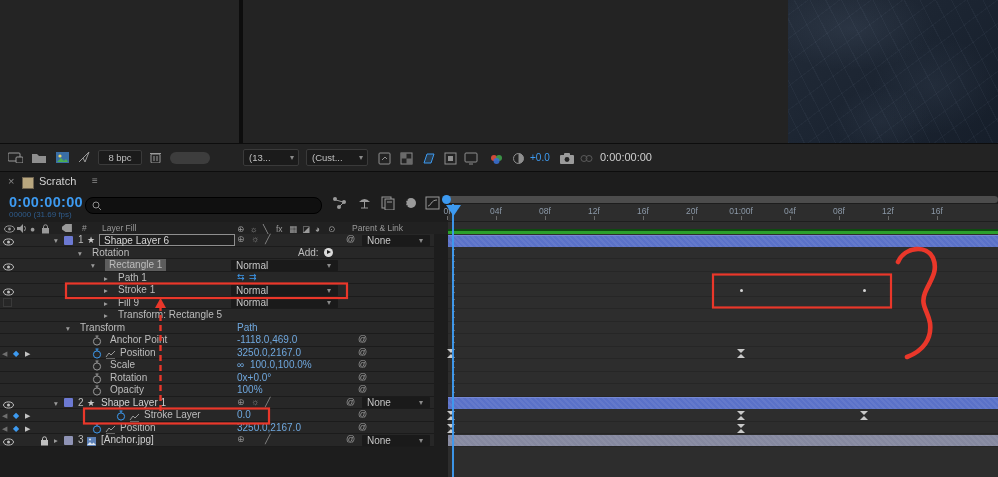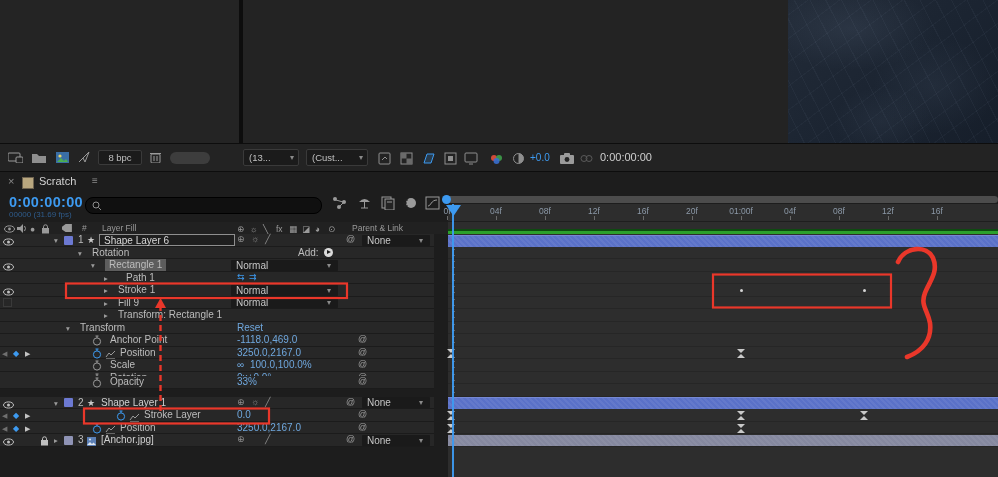--- a/index.html
+++ b/index.html
@@ -327,21 +327,21 @@
             </svg></span>
           <span class="exp" style="left:91px">▾</span>
           <span class="txt hl" style="left:105px">Rectangle 1</span>
           <span class="dd" style="left:231px;width:107px"><span>Normal</span><span class="chev">▾</span></span>
         </div>
         <div class="trow" style="top: 87px;">
           <span class="ibeam">I</span>
         </div>
         <div class="lrow" style="top: 99.5px;">
           <span class="exp" style="left:104px">▸</span>
-          <span class="txt" style="left:126px">Path 1</span>
+          <span class="txt" style="left:118px">Path 1</span>
           <span class="pathic" style="left:237px">⇆ ⇉</span>
         </div>
         <div class="trow" style="top: 99.5px;">
           <span class="ibeam">I</span>
         </div>
         <div class="lrow" style="top: 112px;">
           <span class="abs" style="left:3px;top:2px"><svg class="icon-svg" width="11" height="8">
               <ellipse cx="5.5" cy="4" rx="5" ry="3.1" fill="none" stroke="#c0c0c0"></ellipse>
               <circle cx="5.5" cy="4" r="1.5" fill="#c0c0c0"></circle>
             </svg></span>
@@ -358,29 +358,29 @@
           <span class="well"></span>
           <span class="exp" style="left:104px">▸</span>
           <span class="txt" style="left:118px">Fill 9</span>
           <span class="dd" style="left:231px;width:107px"><span>Normal</span><span class="chev">▾</span></span>
         </div>
         <div class="trow" style="top: 124.5px;">
           <span class="ibeam">I</span>
         </div>
         <div class="lrow" style="top: 137px;">
           <span class="exp" style="left:104px">▸</span>
-          <span class="txt" style="left:118px">Transform: Rectangle 1</span>
+          <span class="txt" style="left:118px">Transform: Rectangle 5</span>
         </div>
         <div class="trow" style="top: 137px;">
           <span class="ibeam">I</span>
         </div>
         <div class="lrow" style="top: 149.5px;">
           <span class="exp" style="left:66px">▾</span>
           <span class="txt" style="left:80px">Transform</span>
-          <span class="txt val" style="left:237px">Reset</span>
+          <span class="txt val" style="left:237px">Path</span>
         </div>
         <div class="trow" style="top: 149.5px;">
           <span class="ibeam">I</span>
         </div>
         <div class="lrow" style="top: 162px;">
           <span class="abs" style="left:92px;top:.5px"><svg class="icon-svg" width="10" height="11">
               <circle cx="5" cy="6.5" r="3.6" fill="none" stroke="#9a9a9a"></circle>
               <line x1="3.5" y1="1" x2="6.5" y2="1" stroke="#9a9a9a"></line>
               <line x1="5" y1="1" x2="5" y2="3" stroke="#9a9a9a"></line>
             </svg></span>
@@ -432,28 +432,28 @@
               <line x1="3.5" y1="1" x2="6.5" y2="1" stroke="#9a9a9a"></line>
               <line x1="5" y1="1" x2="5" y2="3" stroke="#9a9a9a"></line>
             </svg></span>
           <span class="txt" style="left:110px">Rotation</span>
           <span class="txt val" style="left:237px">0x+0.0°</span>
           <span class="pw" style="left:358px">@</span>
         </div>
         <div class="trow" style="top: 199.5px;">
           <span class="ibeam">I</span>
         </div>
-        <div class="lrow" style="top: 204px;">
+        <div class="lrow" style="top: 212px;">
           <span class="abs" style="left:92px;top:.5px"><svg class="icon-svg" width="10" height="11">
               <circle cx="5" cy="6.5" r="3.6" fill="none" stroke="#9a9a9a"></circle>
               <line x1="3.5" y1="1" x2="6.5" y2="1" stroke="#9a9a9a"></line>
               <line x1="5" y1="1" x2="5" y2="3" stroke="#9a9a9a"></line>
             </svg></span>
           <span class="txt" style="left:110px">Opacity</span>
-          <span class="txt val" style="left:237px">33%</span>
+          <span class="txt val" style="left:237px">100%</span>
           <span class="pw" style="left:358px">@</span>
         </div>
         <div class="trow" style="top: 212px;">
           <span class="ibeam">I</span>
         </div>
         <div class="lrow" style="top: 224.5px;">
           <span class="abs" style="left:3px;top:2px"><svg class="icon-svg" width="11" height="8">
               <ellipse cx="5.5" cy="4" rx="5" ry="3.1" fill="none" stroke="#c0c0c0"></ellipse>
               <circle cx="5.5" cy="4" r="1.5" fill="#c0c0c0"></circle>
             </svg></span>

